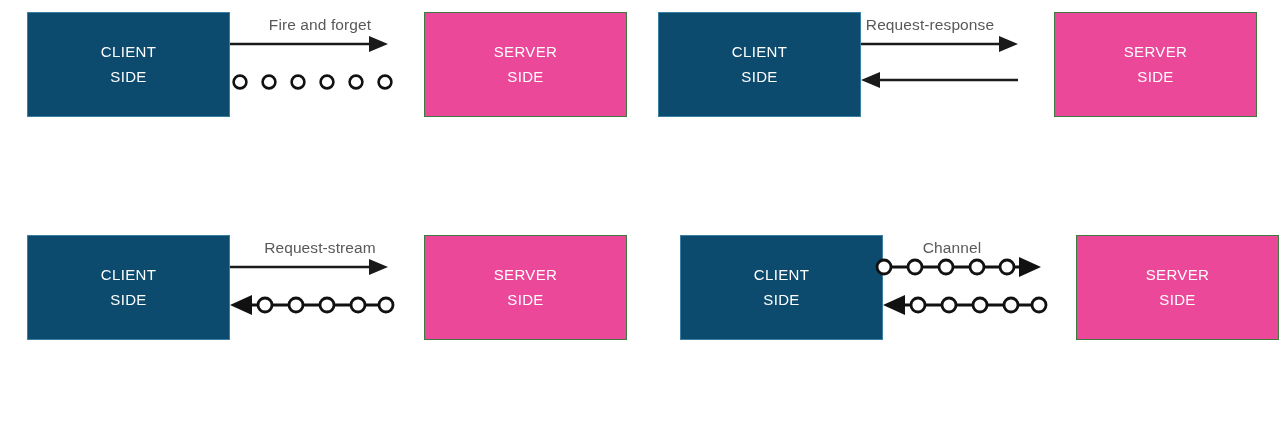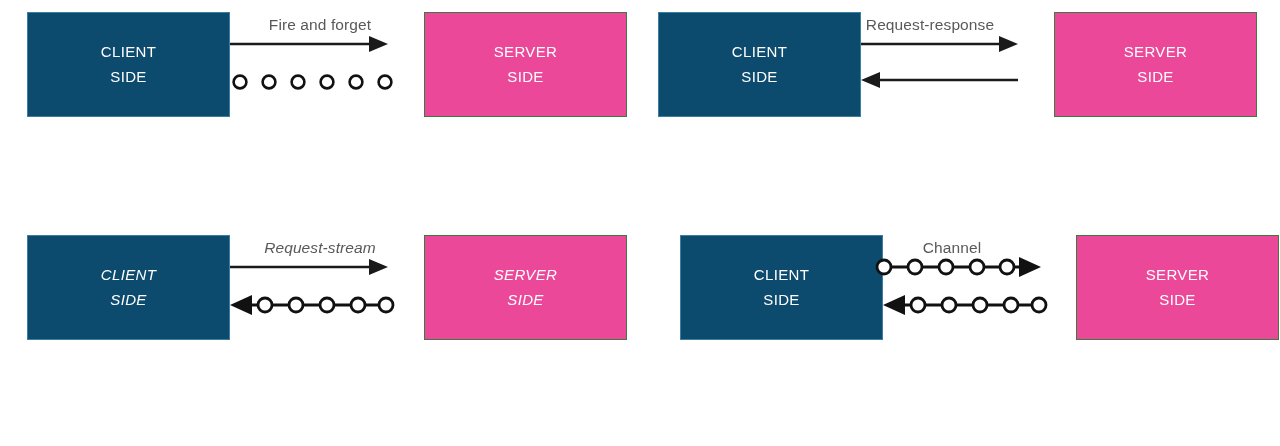--- a/index.html
+++ b/index.html
@@ -78,21 +78,21 @@
     position: absolute;
     left: 0;
     top: 0;
     width: 640px;
     height: 223px;
     overflow: visible;
   }
 
   .panel-tl { left: 0;   top: 0;   }
   .panel-tr { left: 610px; top: 0; }
-  .panel-bl { left: 0;   top: 223px; font-style: italic; }
+  .panel-bl { left: 0;   top: 223px; }
   .panel-br { left: 632px; top: 223px; }
 </style>
 </head>
 <body>
 
 <div id="diagram-root">
 
   <div class="panel panel-tl">
     <div class="panel-title">Fire and forget</div>
 

